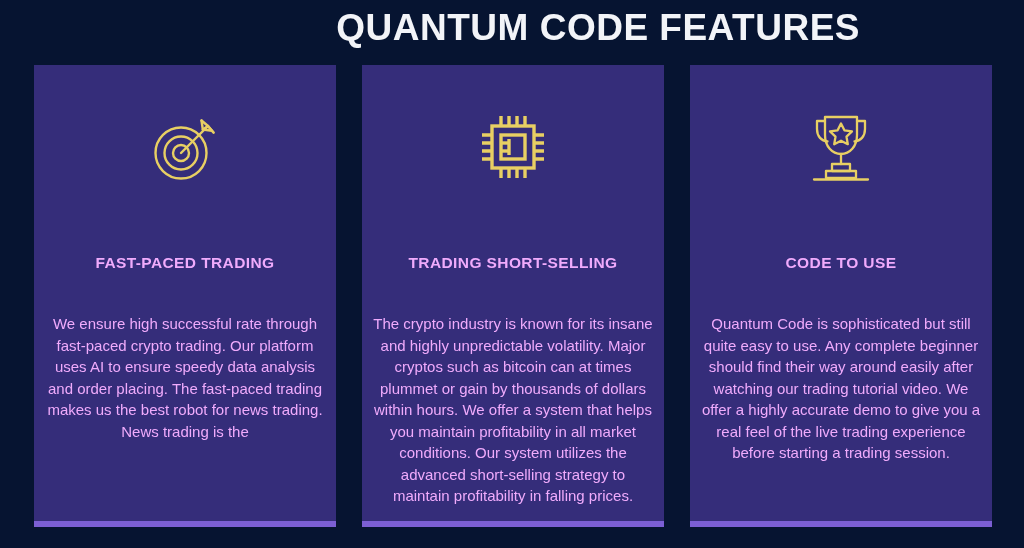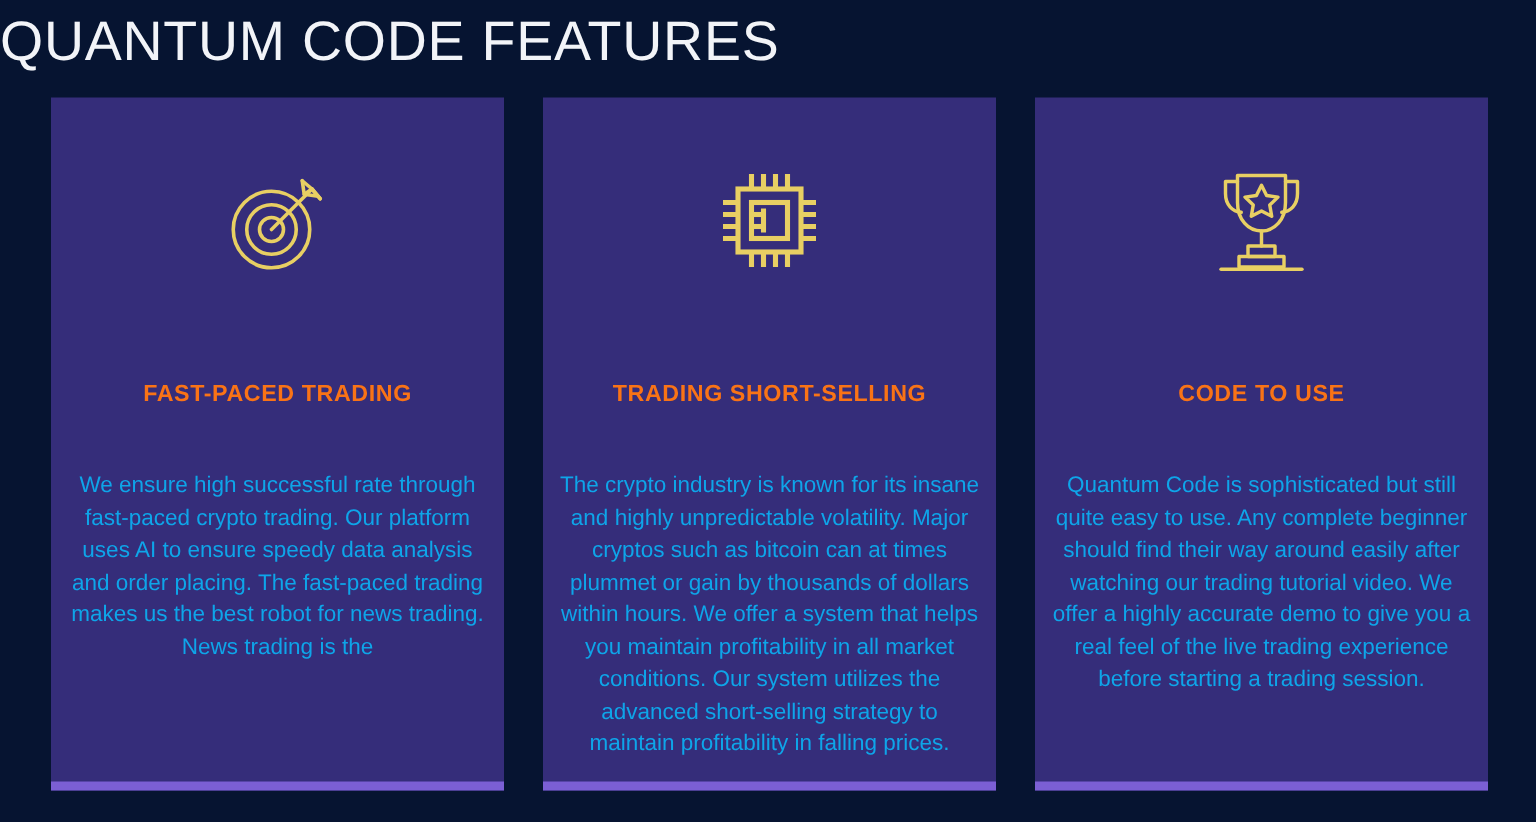--- a/index.html
+++ b/index.html
@@ -10,24 +10,24 @@
     overflow:hidden;
   }
   .page {
     position:relative;
     width:1024px; height:548px;
     background:#061431;
   }
   .section-title {
     position:absolute;
     top:6px; left:0; width:860px;
-    text-align:left;
+    text-align:right;
     color:#f2f4f8;
     font-size:37px;
-    font-weight:400;
+    font-weight:700;
     letter-spacing:0.5px;
     line-height:44px;
     white-space:nowrap;
   }
   .cards {
     position:absolute;
     top:65px; left:34px;
     width:958px; height:462px;
     display:flex;
     justify-content:space-between;
@@ -52,31 +52,31 @@
   }
   .card-icon {
     height:108px;
     display:flex;
     align-items:center;
     justify-content:center;
   }
   .card-icon svg { display:block; }
   .card-title {
     margin-top:52px;
-    color:#f97316;
+    color:#f0abfc;
     font-size:15.5px;
     font-weight:bold;
     letter-spacing:0.4px;
     text-align:center;
     line-height:20px;
     white-space:nowrap;
   }
   .card-body {
     margin-top:40px;
-    color:#0ea5e9;
+    color:#f0abfc;
     font-size:15px;
     line-height:21.5px;
     text-align:center;
     width:282px;
   }
 </style>
 </head>
 <body>
 
 <div class="page">

